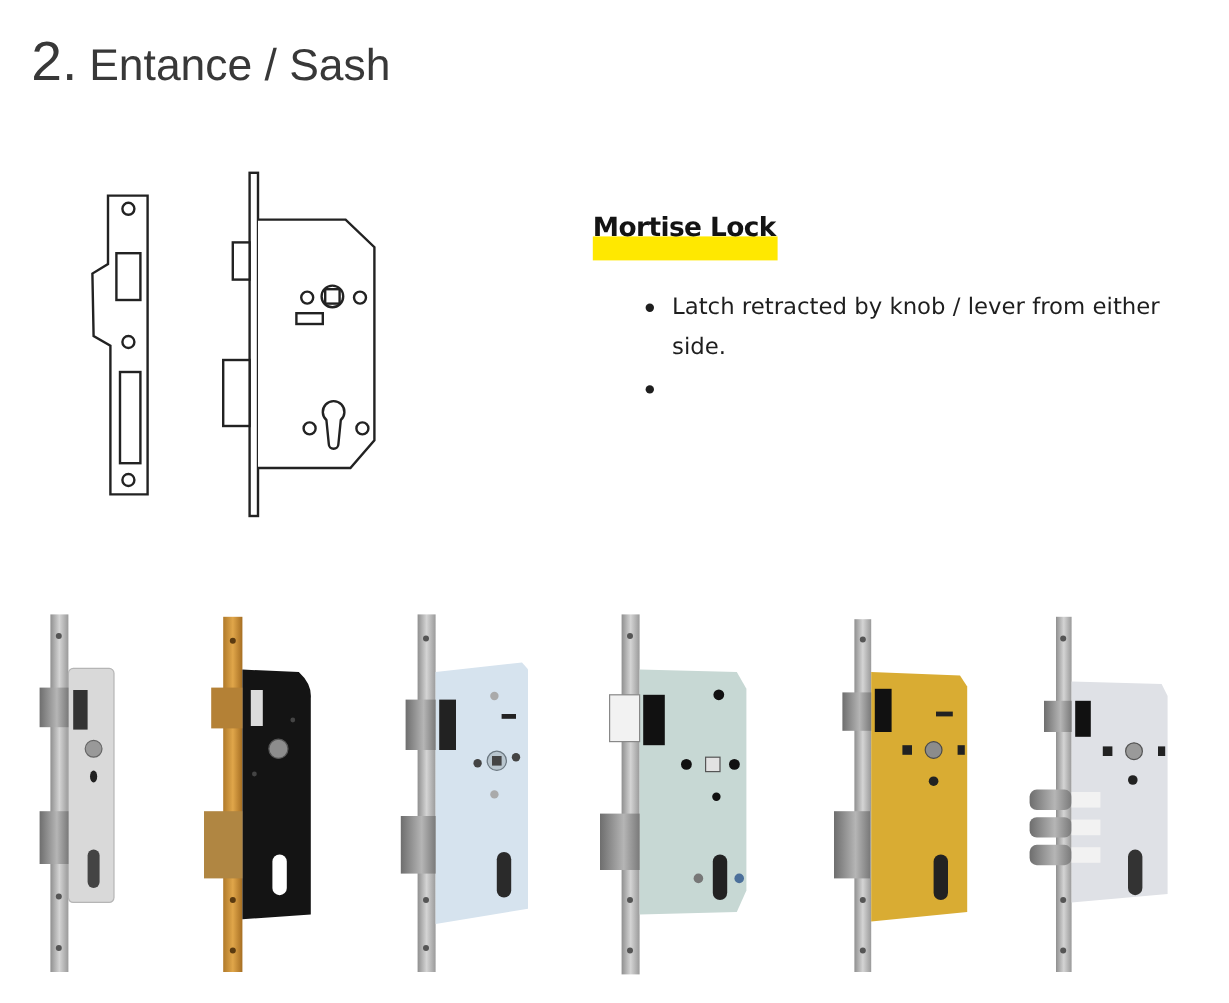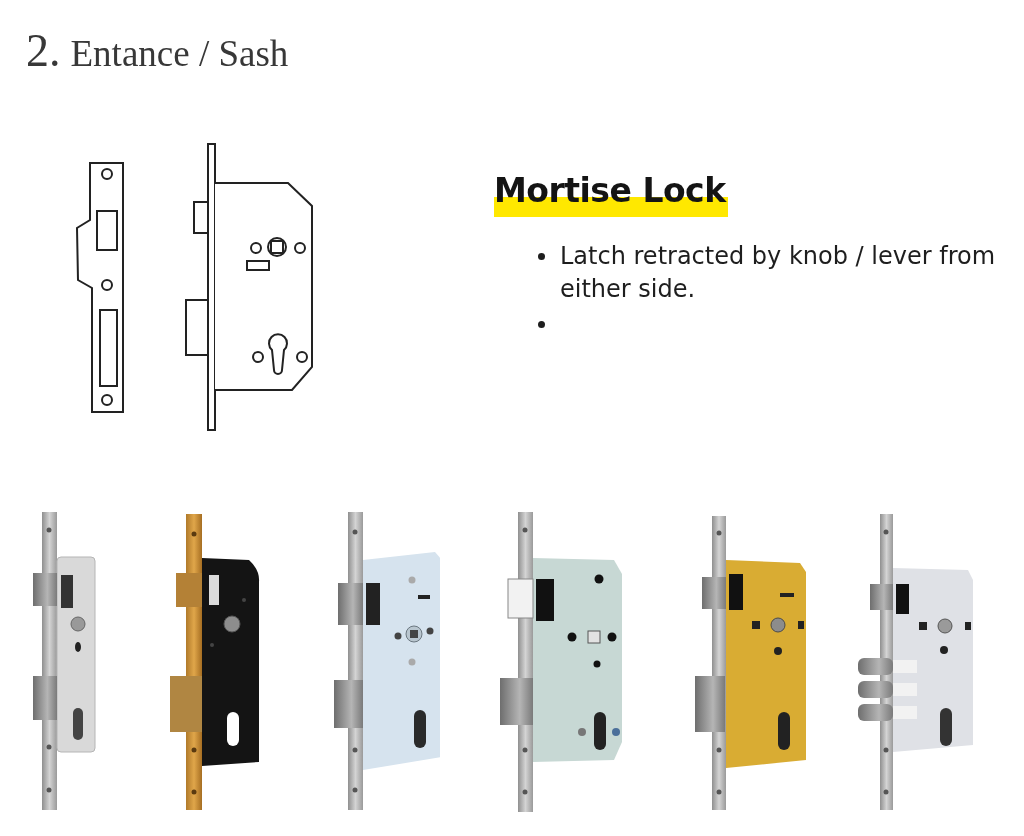--- a/index.html
+++ b/index.html
@@ -1,43 +1,43 @@
 <!DOCTYPE html>
 <html><head>
 <meta charset="utf-8">
 <style>
   * { box-sizing: border-box; margin: 0; padding: 0; }
   html, body { width: 1024px; height: 836px; background: #ffffff; overflow: hidden; }
   body { position: relative; font-family: "Liberation Sans", sans-serif; color: #333; }
 
   .section-title {
     position: absolute; left: 26px; top: 24px;
-    font-family: Liberation Serif, serif;
+    font-family: Liberation Sans, sans-serif;
     color: #383838; white-space: nowrap;
   }
   .section-title .num { font-size: 46px; font-weight: normal; letter-spacing: 0px; }
   .section-title .label { font-size: 37px; margin-left: 10px; }
 
   .diagram { position: absolute; left: 60px; top: 130px; width: 280px; height: 310px; }
 
   .info { position: absolute; left: 494px; top: 168px; width: 520px; }
   .heading-wrap { position: relative; display: inline-block; }
   .heading-highlight {
     position: absolute; left: 0; right: 0; top: 29px; height: 20px;
     background: #ffe800;
   }
   .heading {
     position: relative; font-family: "DejaVu Sans", sans-serif; font-weight: bold;
-    font-size: 33px; color: #141414; letter-spacing: -0.5px; line-height: 46px;
+    font-size: 22px; color: #141414; letter-spacing: -0.5px; line-height: 46px;
     padding-right: 2px;
   }
   .bullets { list-style: none; margin-top: 26px; margin-left: 42px; }
   .bullets li {
     position: relative; padding-left: 24px;
-    font-family: "DejaVu Sans", sans-serif; font-size: 24px; line-height: 32.5px;
+    font-family: "DejaVu Sans", sans-serif; font-size: 19px; line-height: 32.5px;
     color: #1e1e1e; margin-bottom: 3px; width: 466px;
   }
   .bullets li .dot {
     position: absolute; left: 2px; top: 13px; width: 7px; height: 7px;
     border-radius: 50%; background: #1e1e1e;
   }
 
   .products { position: absolute; left: 0; top: 500px; width: 1024px; height: 330px; }
   .product { position: absolute; top: 0; height: 320px; }
 </style>

